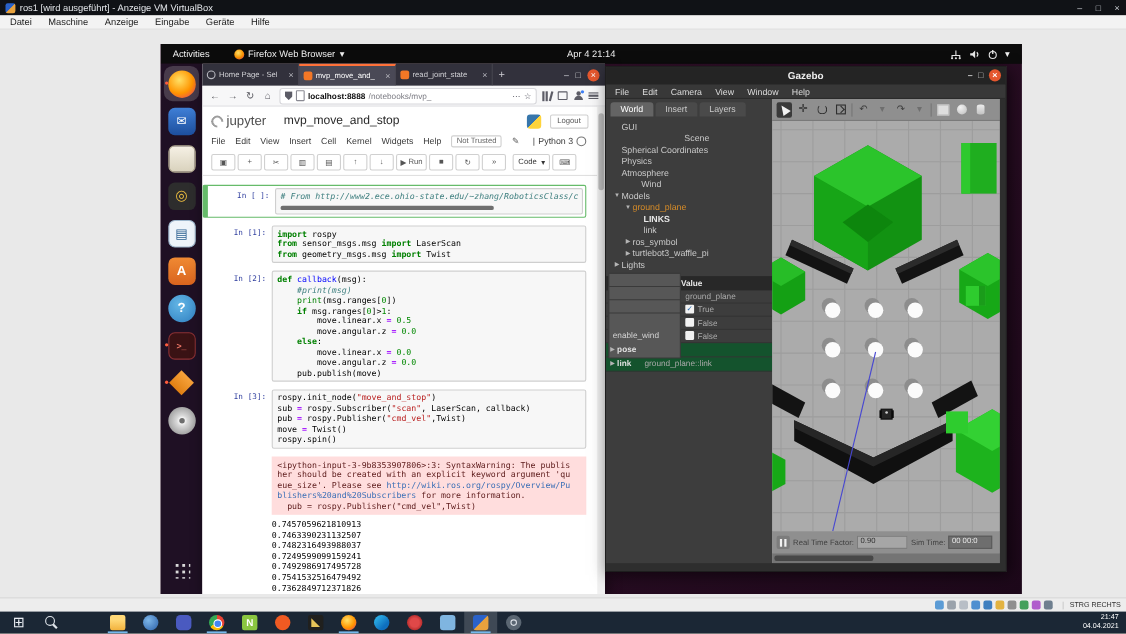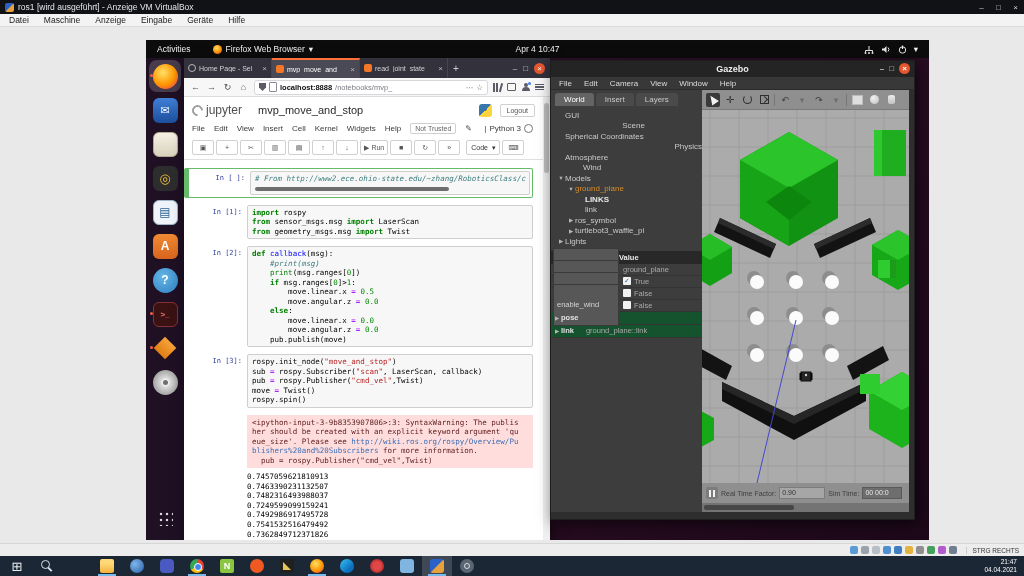--- a/index.html
+++ b/index.html
@@ -242,21 +242,21 @@
 
   <div id="vm" class="abs">
 
     <div id="ubar" class="abs">
       <span class="act">Activities</span>
       <span class="appmenu">
         <span class="ff-mini"></span>
         <span>Firefox Web Browser</span>
         <span>▾</span>
       </span>
-      <span class="clock">Apr 4 10:47</span>
+      <span class="clock">Apr 4 21:14</span>
       <span class="sysicons">
         <svg width="10" height="9">
             <path d="M5 1 v3 M1.5 7.5 v-2 h7 v2 M5 4 v1.5" stroke="#e8e8e8" stroke-width="1" fill="none"></path>
             <circle cx="1.5" cy="8" r="1" fill="#e8e8e8"></circle>
             <circle cx="5" cy="8" r="1" fill="#e8e8e8"></circle>
             <circle cx="8.5" cy="8" r="1" fill="#e8e8e8"></circle>
           </svg>
         <svg width="10" height="9">
             <path d="M1 3.5 h2 l2.5 -2.5 v7 L3 5.5 H1 z" fill="#e8e8e8"></path>
             <path d="M7 2.5 q2 2 0 4" stroke="#e8e8e8" fill="none" stroke-width="1"></path>
@@ -499,21 +499,21 @@
               <span class="tree-label">GUI</span>
             </div>
             <div class="tree-row" style="padding-left: 6px; justify-content: center;">
               <span class="tree-arrow"></span>
               <span class="tree-label">Scene</span>
             </div>
             <div class="tree-row" style="padding-left: 6px;">
               <span class="tree-arrow"></span>
               <span class="tree-label">Spherical Coordinates</span>
             </div>
-            <div class="tree-row" style="padding-left: 6px; justify-content: flex-end;">
+            <div class="tree-row" style="padding-left: 6px;">
               <span class="tree-arrow"></span>
               <span class="tree-label">Physics</span>
             </div>
             <div class="tree-row" style="padding-left: 6px;">
               <span class="tree-arrow"></span>
               <span class="tree-label">Atmosphere</span>
             </div>
             <div class="tree-row" style="padding-left: 24px;">
               <span class="tree-arrow"></span>
               <span class="tree-label">Wind</span>

